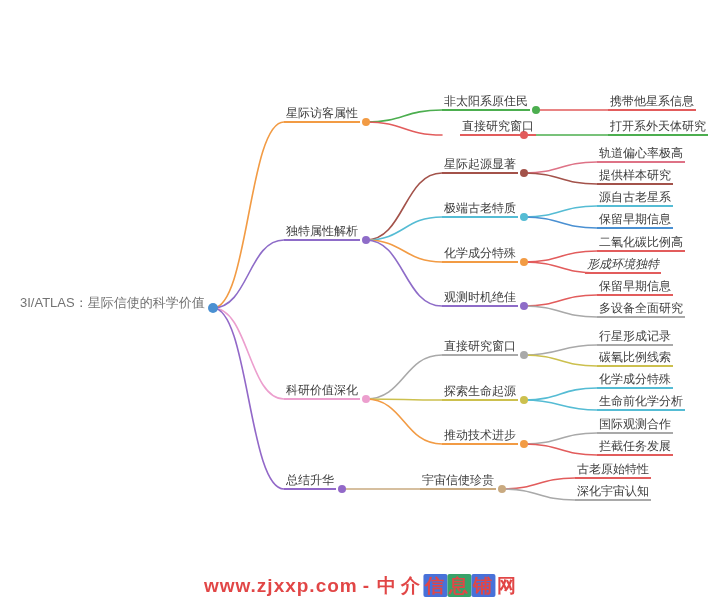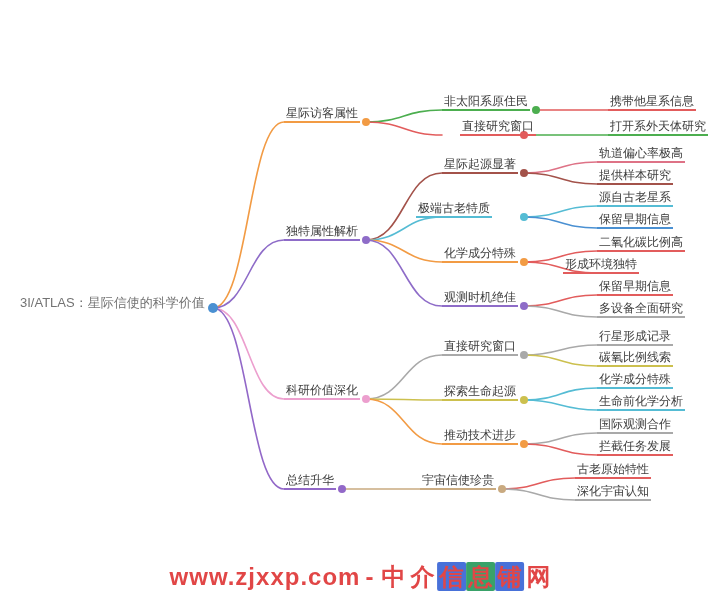--- a/index.html
+++ b/index.html
@@ -23,24 +23,24 @@
     cursor:pointer;
   }
   .node.root{
     border-bottom:none;
     font-size:13px;
     height:17px;line-height:17px;
     color:#8d99a6;
   }
   .watermark{
     position:absolute;
-    left:50%;top:561px;
+    left:50%;top:573px;
     transform:translateX(-50%);
     white-space:nowrap;
-    font-size:24px;font-weight:700;
+    font-size:19px;font-weight:700;
     letter-spacing:1px;
     z-index:2;
     opacity:0.95;
   }
   .watermark .sep{margin:0 5px;}
   .watermark .wm-char{padding:1px 2px;border-radius:2px;}
 </style>
 </head>
 <body>
 
@@ -98,26 +98,26 @@
       <div class="node root" style="left: 18px; top: 294px; color: #737373;">3I/ATLAS：星际信使的科学价值</div>
       <div class="node" style="left: 284px; top: 106px; border-bottom-color: rgb(242, 155, 68);">星际访客属性</div>
       <div class="node" style="left: 442px; top: 94px; border-bottom-color: rgb(76, 174, 79);">非太阳系原住民</div>
       <div class="node" style="left: 608px; top: 94px; border-bottom-color: rgb(226, 92, 92);">携带他星系信息</div>
       <div class="node" style="left: 460px; top: 119px; border-bottom-color: rgb(226, 92, 92);">直接研究窗口</div>
       <div class="node" style="left: 608px; top: 119px; border-bottom-color: rgb(76, 174, 79);">打开系外天体研究</div>
       <div class="node" style="left: 284px; top: 224px; border-bottom-color: rgb(142, 108, 200);">独特属性解析</div>
       <div class="node" style="left: 442px; top: 157px; border-bottom-color: rgb(163, 82, 74);">星际起源显著</div>
       <div class="node" style="left: 597px; top: 146px; border-bottom-color: rgb(222, 114, 134);">轨道偏心率极高</div>
       <div class="node" style="left: 597px; top: 168px; border-bottom-color: rgb(163, 82, 74);">提供样本研究</div>
-      <div class="node" style="left: 416px; top: 201px; border-bottom-color: rgb(85, 188, 212);">极端古老特质</div>
+      <div class="node" style="left: 442px; top: 201px; border-bottom-color: rgb(85, 188, 212);">极端古老特质</div>
       <div class="node" style="left: 597px; top: 190px; border-bottom-color: rgb(85, 188, 212);">源自古老星系</div>
       <div class="node" style="left: 597px; top: 212px; border-bottom-color: rgb(74, 144, 210);">保留早期信息</div>
       <div class="node" style="left: 442px; top: 246px; border-bottom-color: rgb(242, 155, 68);">化学成分特殊</div>
       <div class="node" style="left: 597px; top: 235px; border-bottom-color: rgb(226, 92, 92);">二氧化碳比例高</div>
-      <div class="node" style="left: 563px; top: 257px; border-bottom-color: rgb(226, 92, 92);">形成环境独特</div>
+      <div class="node" style="left: 585px; top: 257px; border-bottom-color: rgb(226, 92, 92); font-style: italic;">形成环境独特</div>
       <div class="node" style="left: 442px; top: 290px; border-bottom-color: rgb(142, 108, 200);">观测时机绝佳</div>
       <div class="node" style="left: 597px; top: 279px; border-bottom-color: rgb(226, 92, 92);">保留早期信息</div>
       <div class="node" style="left: 597px; top: 301px; border-bottom-color: rgb(169, 169, 169);">多设备全面研究</div>
       <div class="node" style="left: 284px; top: 383px; border-bottom-color: rgb(236, 159, 206);">科研价值深化</div>
       <div class="node" style="left: 442px; top: 339px; border-bottom-color: rgb(169, 169, 169);">直接研究窗口</div>
       <div class="node" style="left: 597px; top: 329px; border-bottom-color: rgb(169, 169, 169);">行星形成记录</div>
       <div class="node" style="left: 597px; top: 350px; border-bottom-color: rgb(204, 192, 78);">碳氧比例线索</div>
       <div class="node" style="left: 442px; top: 384px; border-bottom-color: rgb(204, 192, 78);">探索生命起源</div>
       <div class="node" style="left: 597px; top: 372px; border-bottom-color: rgb(85, 188, 212);">化学成分特殊</div>
       <div class="node" style="left: 597px; top: 394px; border-bottom-color: rgb(85, 188, 212);">生命前化学分析</div>

